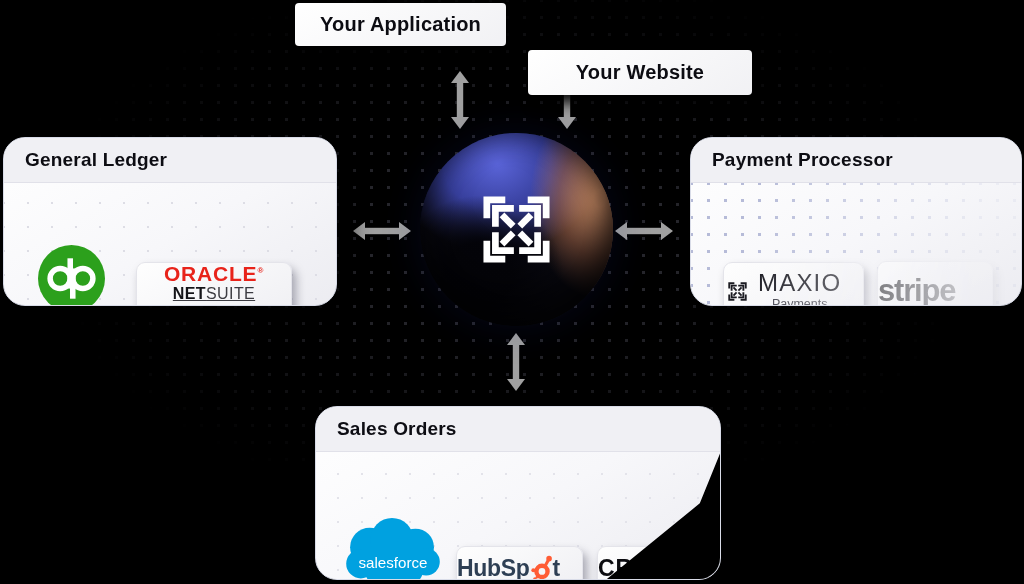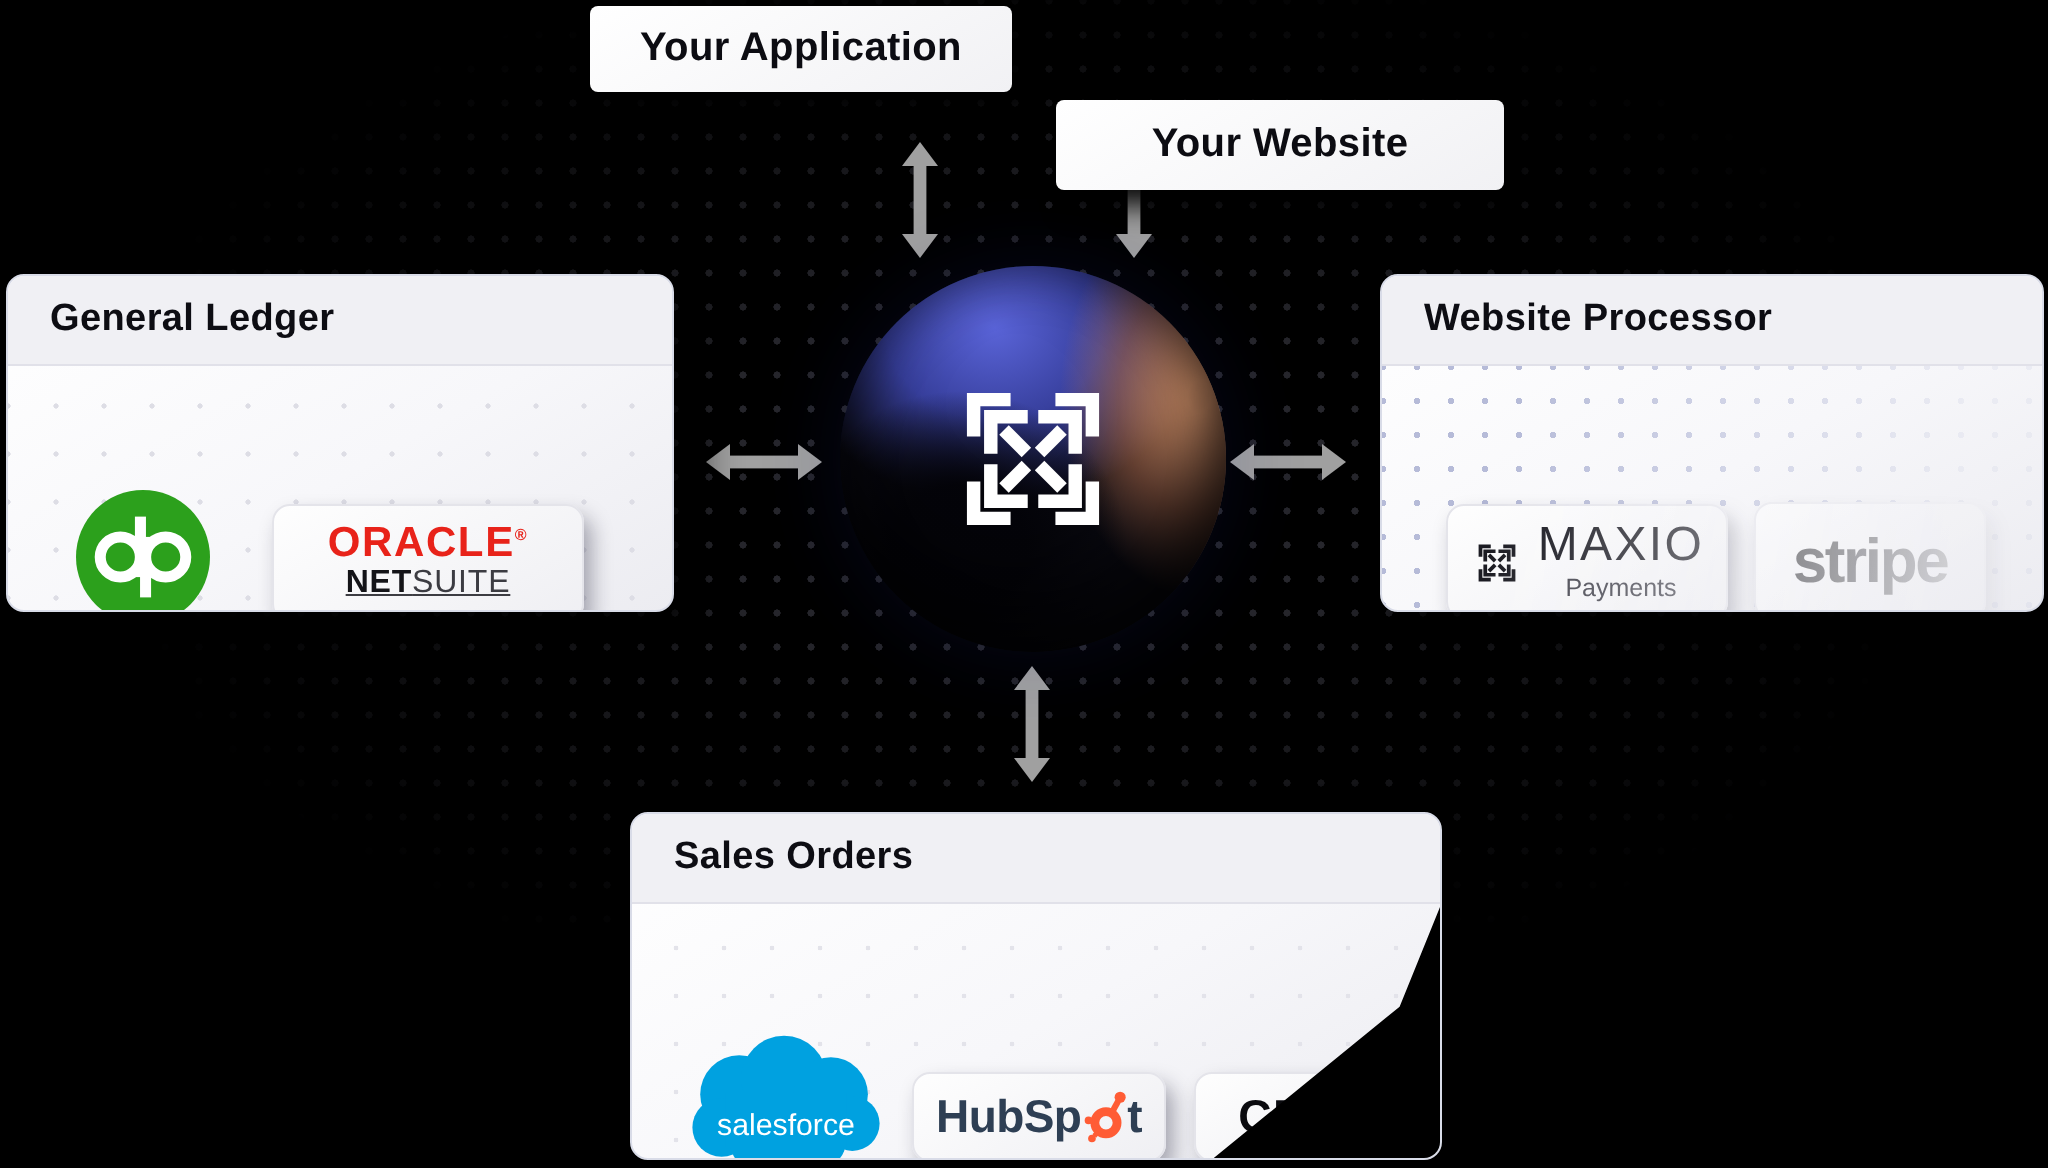--- a/index.html
+++ b/index.html
@@ -40,21 +40,21 @@
       radial-gradient(50% 72% at 93% 34%, rgba(240,166,120,.92) 6%, rgba(188,116,82,.55) 42%, rgba(110,66,58,0) 72%),
       radial-gradient(78% 66% at 40% 16%, #5a64d8 0%, #38409e 36%, rgba(22,27,92,0) 70%),
       #0a0a12;
     box-shadow: inset -8px -28px 48px rgba(0,0,0,.8), inset 0 0 26px rgba(0,0,0,.35), 0 0 42px rgba(30,40,140,.18);
     display:flex; align-items:center; justify-content:center;
   }
 
   
   .card {
     z-index:3; background:linear-gradient(150deg,#ffffff 0%,#f7f7fa 55%,#ececf1 100%);
-    border-radius:9px; overflow:hidden; border:1px solid #d9dce8;
+    border-radius:22px; overflow:hidden; border:1px solid #d9dce8;
     box-shadow:10px 12px 22px rgba(0,0,0,.9);
   }
   .card-header {
     height:45px; display:flex; align-items:center; padding:0 21px;
     background:#f0f0f4; border-bottom:1px solid #e1e1e9;
     font-size:19px; font-weight:700; letter-spacing:.2px; color:#0d0d13;
   }
   .card-body { position:relative; height:calc(100% - 45px); }
   .card-gl { left:3px; top:137px; width:334px; height:169px; }
   .card-pp { left:690px; top:137px; width:332px; height:169px; }
@@ -71,22 +71,23 @@
   }
   .card-so .card-body {
     background-image: radial-gradient(circle, #e3e3ea 1.1px, transparent 1.3px);
     background-size:24px 24px; background-position:10px 10px;
   }
 
   
   .chip {
     position:absolute; background:linear-gradient(150deg,#fefefe,#efeff3);
     border:1px solid #e4e4ea; border-radius:9px;
-    display:flex; align-items:center; justify-content:center;
+    display:flex; align-items:center; justify-content:flex-start;
     box-shadow:4px 6px 10px rgba(25,25,48,.35);
+    margin-top:10px;
   }
   .qb-logo { position:absolute; left:34px; top:62px; width:67px; height:67px; }
   .chip-netsuite { left:132px; top:69px; width:156px; height:59px; flex-direction:column; }
   .oracle-line { font-size:21px; font-weight:700; letter-spacing:.8px; color:#E8231A; line-height:1.05; }
   .oracle-reg { font-size:8px; vertical-align:super; }
   .netsuite-line { font-size:16px; letter-spacing:.4px; color:#3c3c42; line-height:1.15;text-decoration:underline; }
   .netsuite-line b { font-weight:700; color:#141418; }
 
   .chip-maxio { left:32px; top:69px; width:141px; height:58px; gap:7px; }
   .maxio-col { display:flex; flex-direction:column; align-items:center; }
@@ -201,21 +202,21 @@
       </g>
     </svg>
     <div class="chip chip-netsuite">
       <div class="oracle-line"><span>ORACLE</span><span class="oracle-reg">®</span></div>
       <div class="netsuite-line"><b>NET</b><span>SUITE</span></div>
     </div>
   </div>
 </div>
 
 <div class="abs card card-pp">
-  <div class="card-header">Website Processor</div>
+  <div class="card-header">Payment Processor</div>
   <div class="card-body">
     <div class="chip chip-stripe">
       <span class="stripe-word">stripe</span>
     </div>
     <div class="chip chip-maxio">
       <svg width="27" height="27" viewBox="-26 -26 52 52">
         <use href="#maxio-mark" stroke="#1B1B22" stroke-width="4.4"></use>
       </svg>
       <div class="maxio-col">
         <div class="maxio-word">MAXIO</div>

